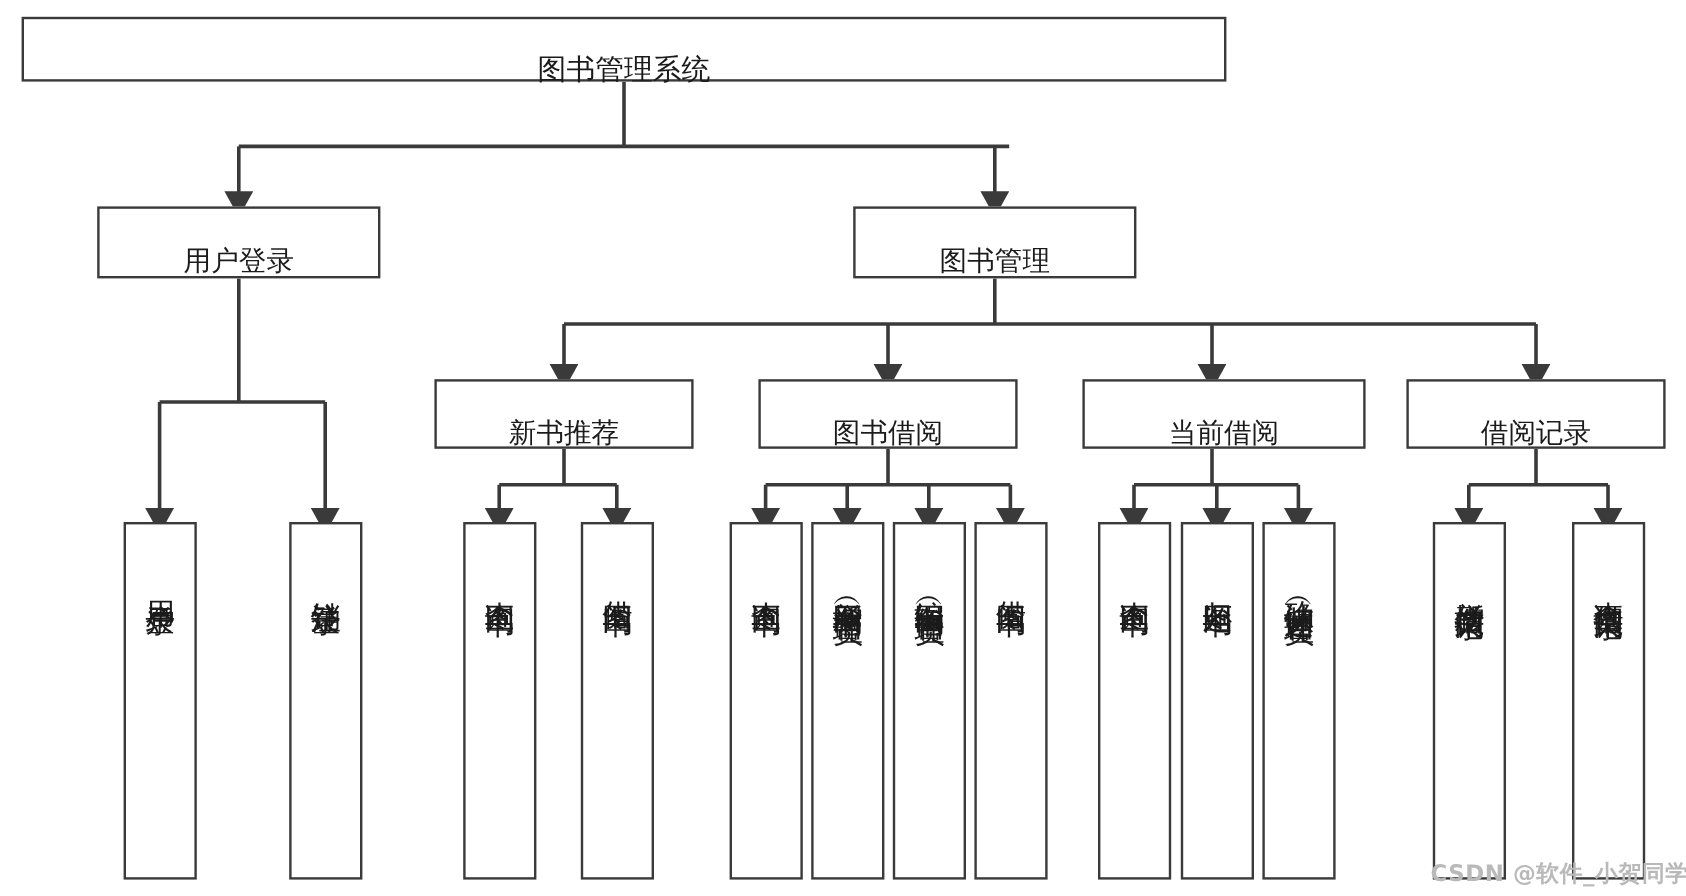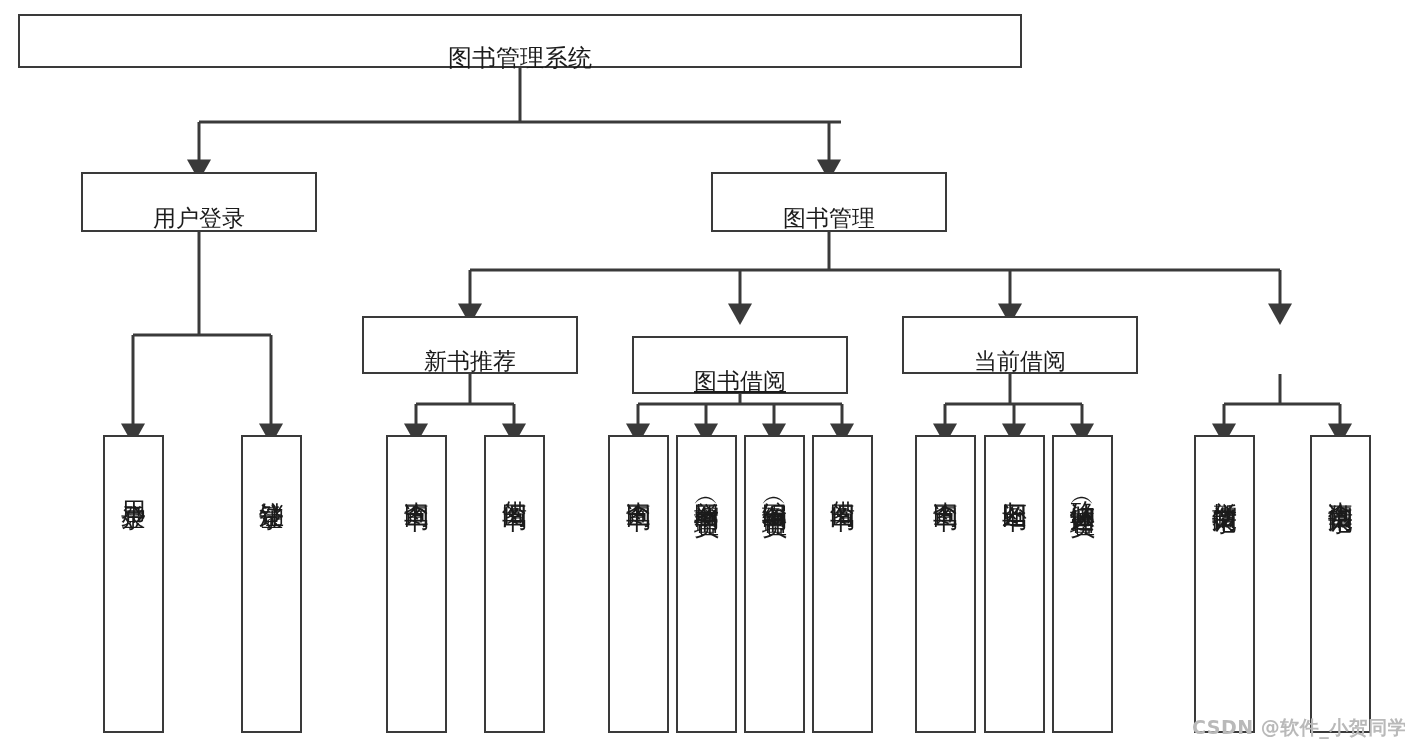--- a/index.html
+++ b/index.html
@@ -141,26 +141,29 @@
       </div>
       <div class="node horiz" style="left: 81px; top: 172px; width: 236px; height: 60px;">
         <span class="node-label">用户登录</span>
       </div>
       <div class="node horiz" style="left: 362px; top: 316px; width: 216px; height: 58px;">
         <span class="node-label">新书推荐</span>
       </div>
       <div class="node horiz" style="left: 711px; top: 172px; width: 236px; height: 60px;">
         <span class="node-label">图书管理</span>
       </div>
-      <div class="node horiz" style="left: 632px; top: 336px; width: 216px; height: 58px; text-decoration: underline;">
+      <div class="node horiz" style="left: 632px; top: 316px; width: 216px; height: 58px;">
         <span class="node-label">图书借阅</span>
       </div>
       <div class="node horiz" style="left: 902px; top: 316px; width: 236px; height: 58px;">
         <span class="node-label">当前借阅</span>
       </div>
+      <div class="node horiz" style="left: 1172px; top: 316px; width: 216px; height: 58px;">
+        <span class="node-label">借阅记录</span>
+      </div>
       <div class="node vert" style="left: 103px; top: 435px; width: 61px; height: 298px;">
         <span class="node-label">用户登录</span>
       </div>
       <div class="node vert" style="left: 241px; top: 435px; width: 61px; height: 298px;">
         <span class="node-label">注销登录</span>
       </div>
       <div class="node vert" style="left: 386px; top: 435px; width: 61px; height: 298px;">
         <span class="node-label">查询图书</span>
       </div>
       <div class="node vert" style="left: 484px; top: 435px; width: 61px; height: 298px;">

